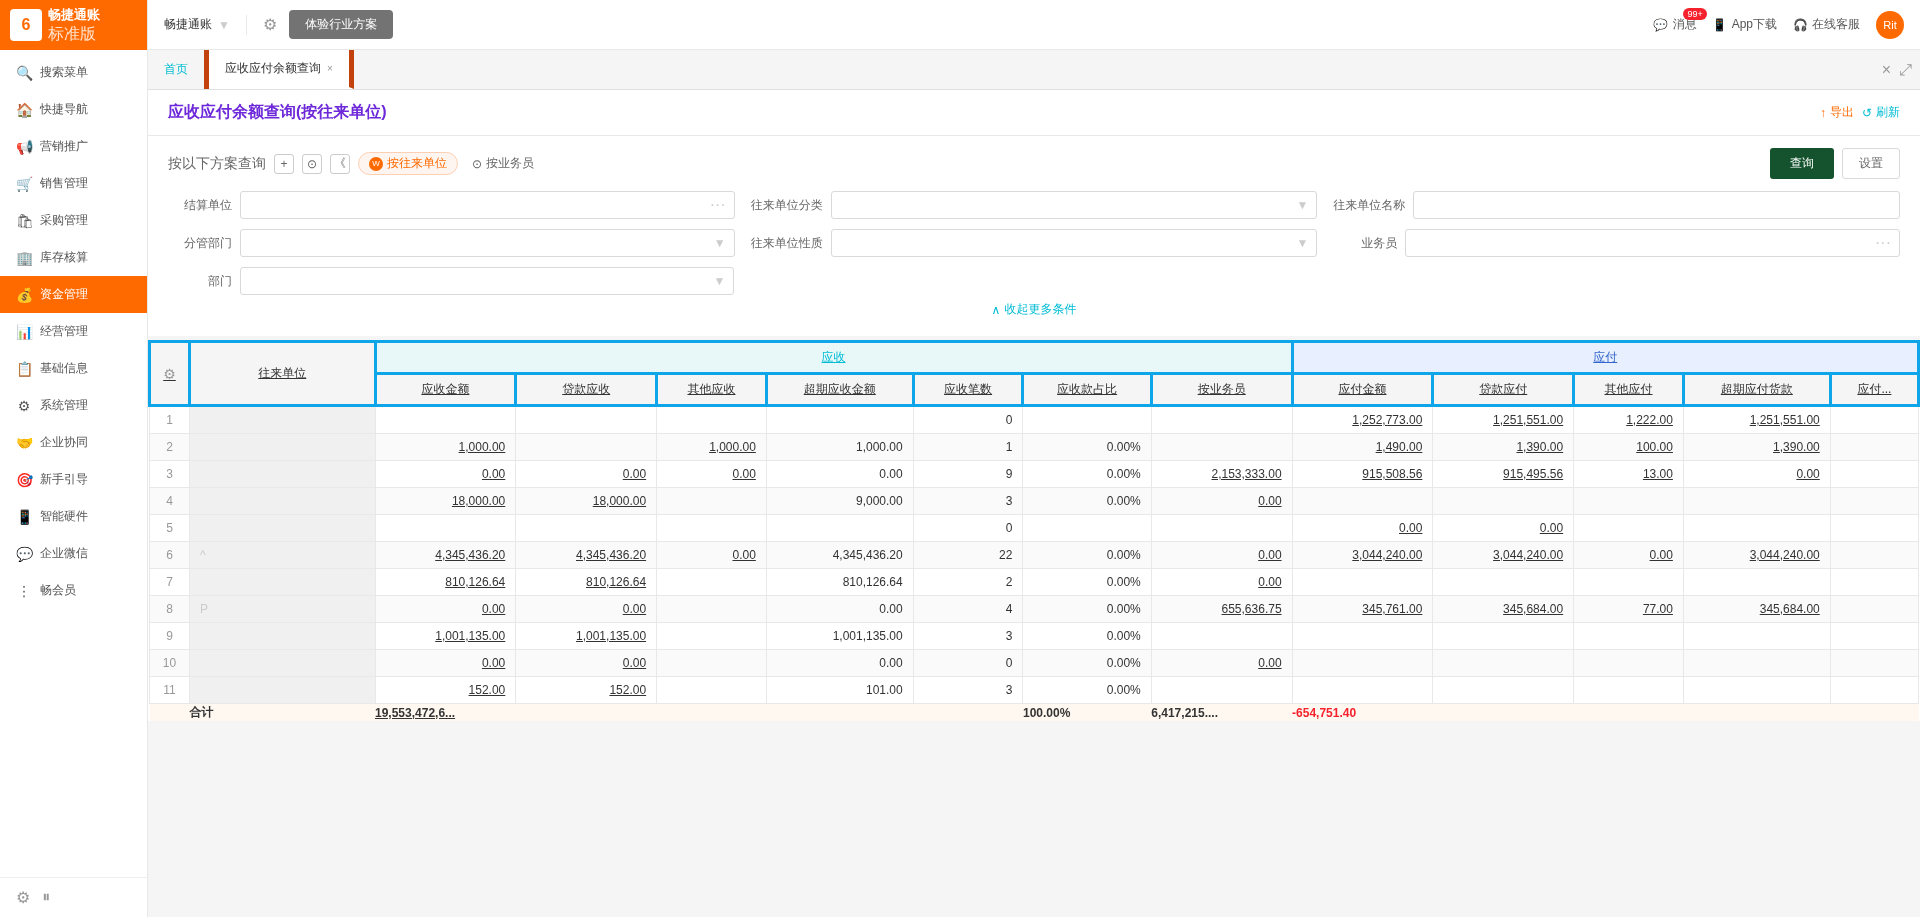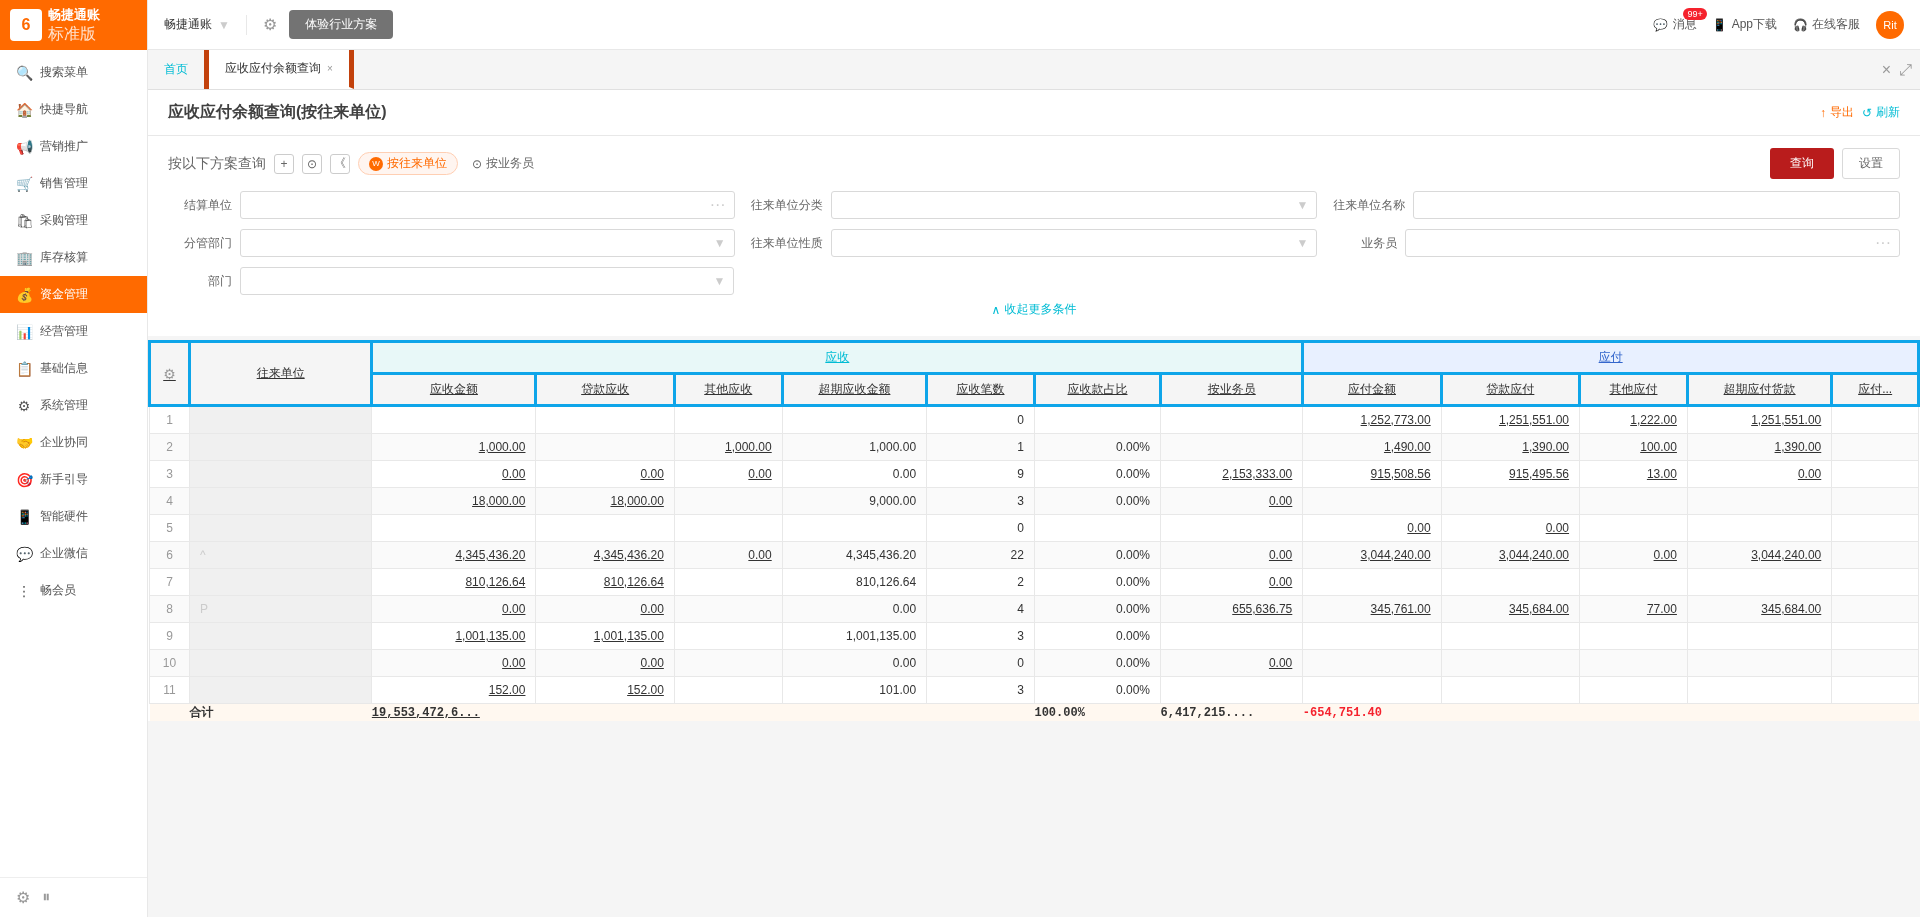--- a/index.html
+++ b/index.html
@@ -80,21 +80,21 @@
 
     
     .main {
       position: fixed; left: 148px; top: 90px; right: 0; bottom: 0;
       overflow-y: auto; background: #f5f5f5;
     }
     .page-header {
       background: #fff; padding: 12px 20px; display: flex; align-items: center; justify-content: space-between;
       border-bottom: 1px solid #e8e8e8;
     }
-    .page-title { font-size: 16px; font-weight: bold; color: #404040; }
+    .page-title { font-size: 16px; font-weight: bold; color: #6d28d9; }
     .page-actions { display: flex; gap: 8px; align-items: center; }
     .export-btn { display: flex; align-items: center; gap: 4px; color: #ff6a00; cursor: pointer; font-size: 12px; }
     .refresh-btn { display: flex; align-items: center; gap: 4px; color: #00bcd4; cursor: pointer; font-size: 12px; }
 
     
     .filter-area {
       background: #fff; padding: 12px 20px; margin-bottom: 4px;
     }
     .filter-scheme-bar {
       display: flex; align-items: center; gap: 8px; margin-bottom: 12px;
@@ -125,21 +125,21 @@
     .filter-select {
       flex: 1; height: 28px; border: 1px solid #d9d9d9; border-radius: 3px;
       padding: 0 8px; font-size: 12px; display: flex; align-items: center; justify-content: space-between; cursor: pointer;
     }
     .filter-select-arrow { color: #ccc; }
 
     .collapse-btn {
       display: flex; align-items: center; justify-content: center; gap: 4px;
       color: #00bcd4; cursor: pointer; font-size: 12px; padding: 6px 0;
     }
-    .query-btn { background: #b91c1c; color: #fff; border: none; padding: 6px 20px; border-radius: 3px; cursor: pointer; font-size: 12px; }
+    .query-btn { background: #14532d; color: #fff; border: none; padding: 6px 20px; border-radius: 3px; cursor: pointer; font-size: 12px; }
     .setting-btn { background: #fff; color: #666; border: 1px solid #d9d9d9; padding: 6px 16px; border-radius: 3px; cursor: pointer; font-size: 12px; }
 
     
     .table-container {
       background: #fff; margin: 0; overflow: auto;
     }
     .table-wrapper { overflow-x: auto; }
     table {
       width: 100%; border-collapse: collapse; font-size: 12px;
       min-width: 1600px;
@@ -151,21 +151,21 @@
       text-decoration: underline;
     }
     tbody tr td {
       border: 1px solid #e8e8e8; padding: 6px 10px;
       text-align: right; color: #333; white-space: nowrap;
     }
     tbody tr td:first-child { text-align: center; color: #999; }
     tbody tr td:nth-child(2) { text-align: left; color: #333; }
     tbody tr:nth-child(even) { background: #fafafa; }
     .underline-link { text-decoration: underline; color: #333; cursor: pointer; }
-    .tfoot-row td { background: #fff8f0; font-weight: bold; font-family: Liberation Mono, monospace; }
+    .tfoot-row td { background: #fff8f0; font-weight: bold; }
     .settings-icon { color: #999; cursor: pointer; font-size: 14px; }
     th.group { background: #e8f8f8; color: #00bcd4; }
   </style>
 </head>
 <body>
 
 <div class="sidebar">
   <div class="sidebar-logo">
     <div class="sidebar-logo-icon">6</div>
     <div>

